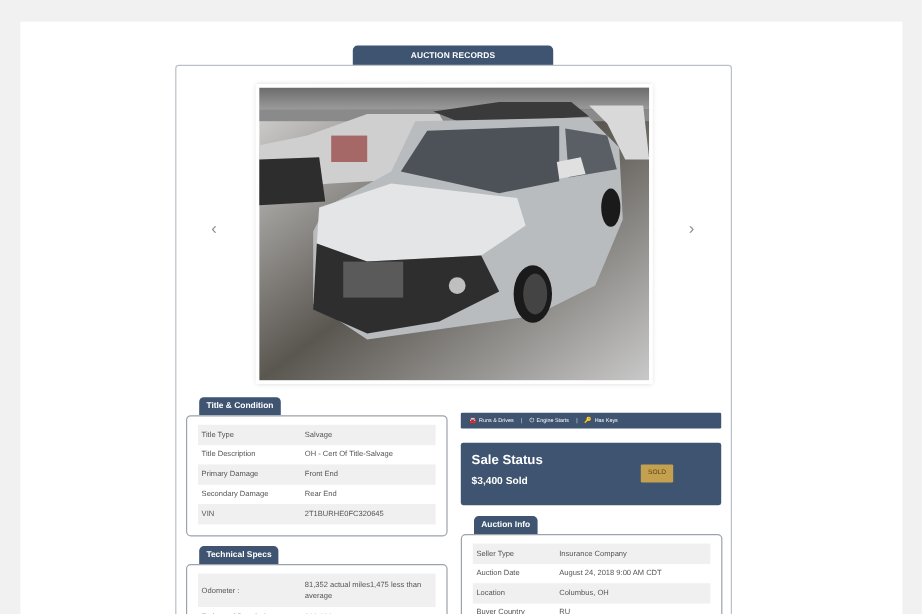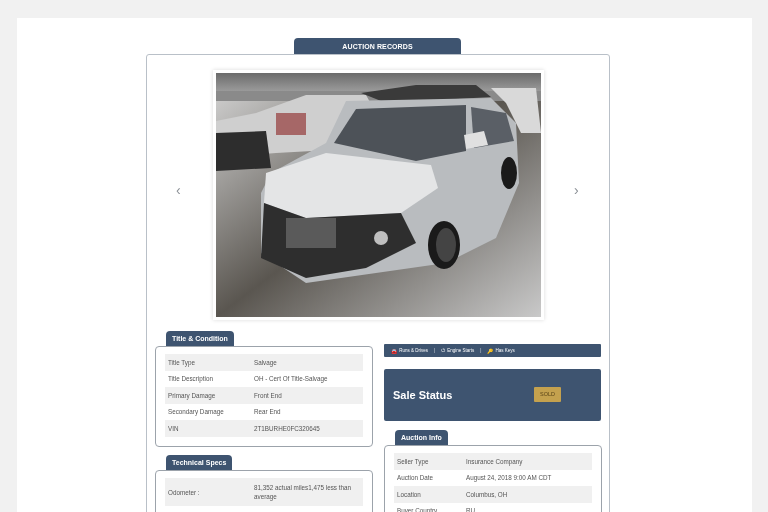--- a/index.html
+++ b/index.html
@@ -17,21 +17,21 @@
     .sec-box { position: absolute; border: 1px solid #9ca3ab; border-radius: 4px; background: #fff; padding: 7px 9px; }
     .kv-row { display: flex; font-size: 6.3px; color: #555; min-height: 16.5px; align-items: center; padding: 0 3px; }
     .kv-row:nth-child(odd) { background: #f0f0f0; }
     .kv-key { width: 86px; flex-shrink: 0; }
     .kv-val { flex: 1; line-height: 9px; }
 
     .feature-bar { position: absolute; left: 237px; top: 289px; width: 217px; height: 13px; background: #3e5470; color: #fff; font-size: 4.5px; display: flex; align-items: center; padding-left: 7px; gap: 6px; border-radius: 1px; }
     .feature-item { display: flex; align-items: center; gap: 2px; }
     .feature-sep { opacity: 0.8; }
 
-    .sale-box { position: absolute; left: 237px; top: 314px; width: 217px; height: 52px; background: #3e5470; border-radius: 2px; color: #fff; padding: 20px 9px; }
+    .sale-box { position: absolute; left: 237px; top: 314px; width: 217px; height: 52px; background: #3e5470; border-radius: 2px; color: #fff; padding: 9px 9px; }
     .sale-title { font-size: 11px; font-weight: bold; }
     .sale-price { font-size: 8.5px; font-weight: bold; margin-top: 5px; }
     .sold-badge { position: absolute; left: 150px; top: 18px; width: 27px; height: 15px; background: #c4a14e; color: #5a4418; font-size: 5.5px; text-align: center; line-height: 15px; border-radius: 1px; }
   </style>
 </head>
 <body>
 
 <div class="page">
   <div class="main-tab">AUCTION RECORDS</div>
 
@@ -131,20 +131,21 @@
       </span>
       <span class="feature-sep">|</span>
       <span class="feature-item">
         <span style="font-size:5px;">🔑</span>
         <span>Has Keys</span>
       </span>
     </div>
 
     <div class="sale-box">
       <div class="sale-title">Sale Status</div>
+      <div class="sale-price">$3,400 Sold</div>
       <div class="sold-badge">SOLD</div>
     </div>
 
     <div class="sec-tab" style="left:248px; top:375px;">Auction Info</div>
     <div class="sec-box" style="left:237px; top:390px; width:218px; height:90px;">
       <div class="kv-row">
         <span class="kv-key" style="width:69px;">Seller Type</span>
         <span class="kv-val">Insurance Company</span>
       </div>
       <div class="kv-row">

